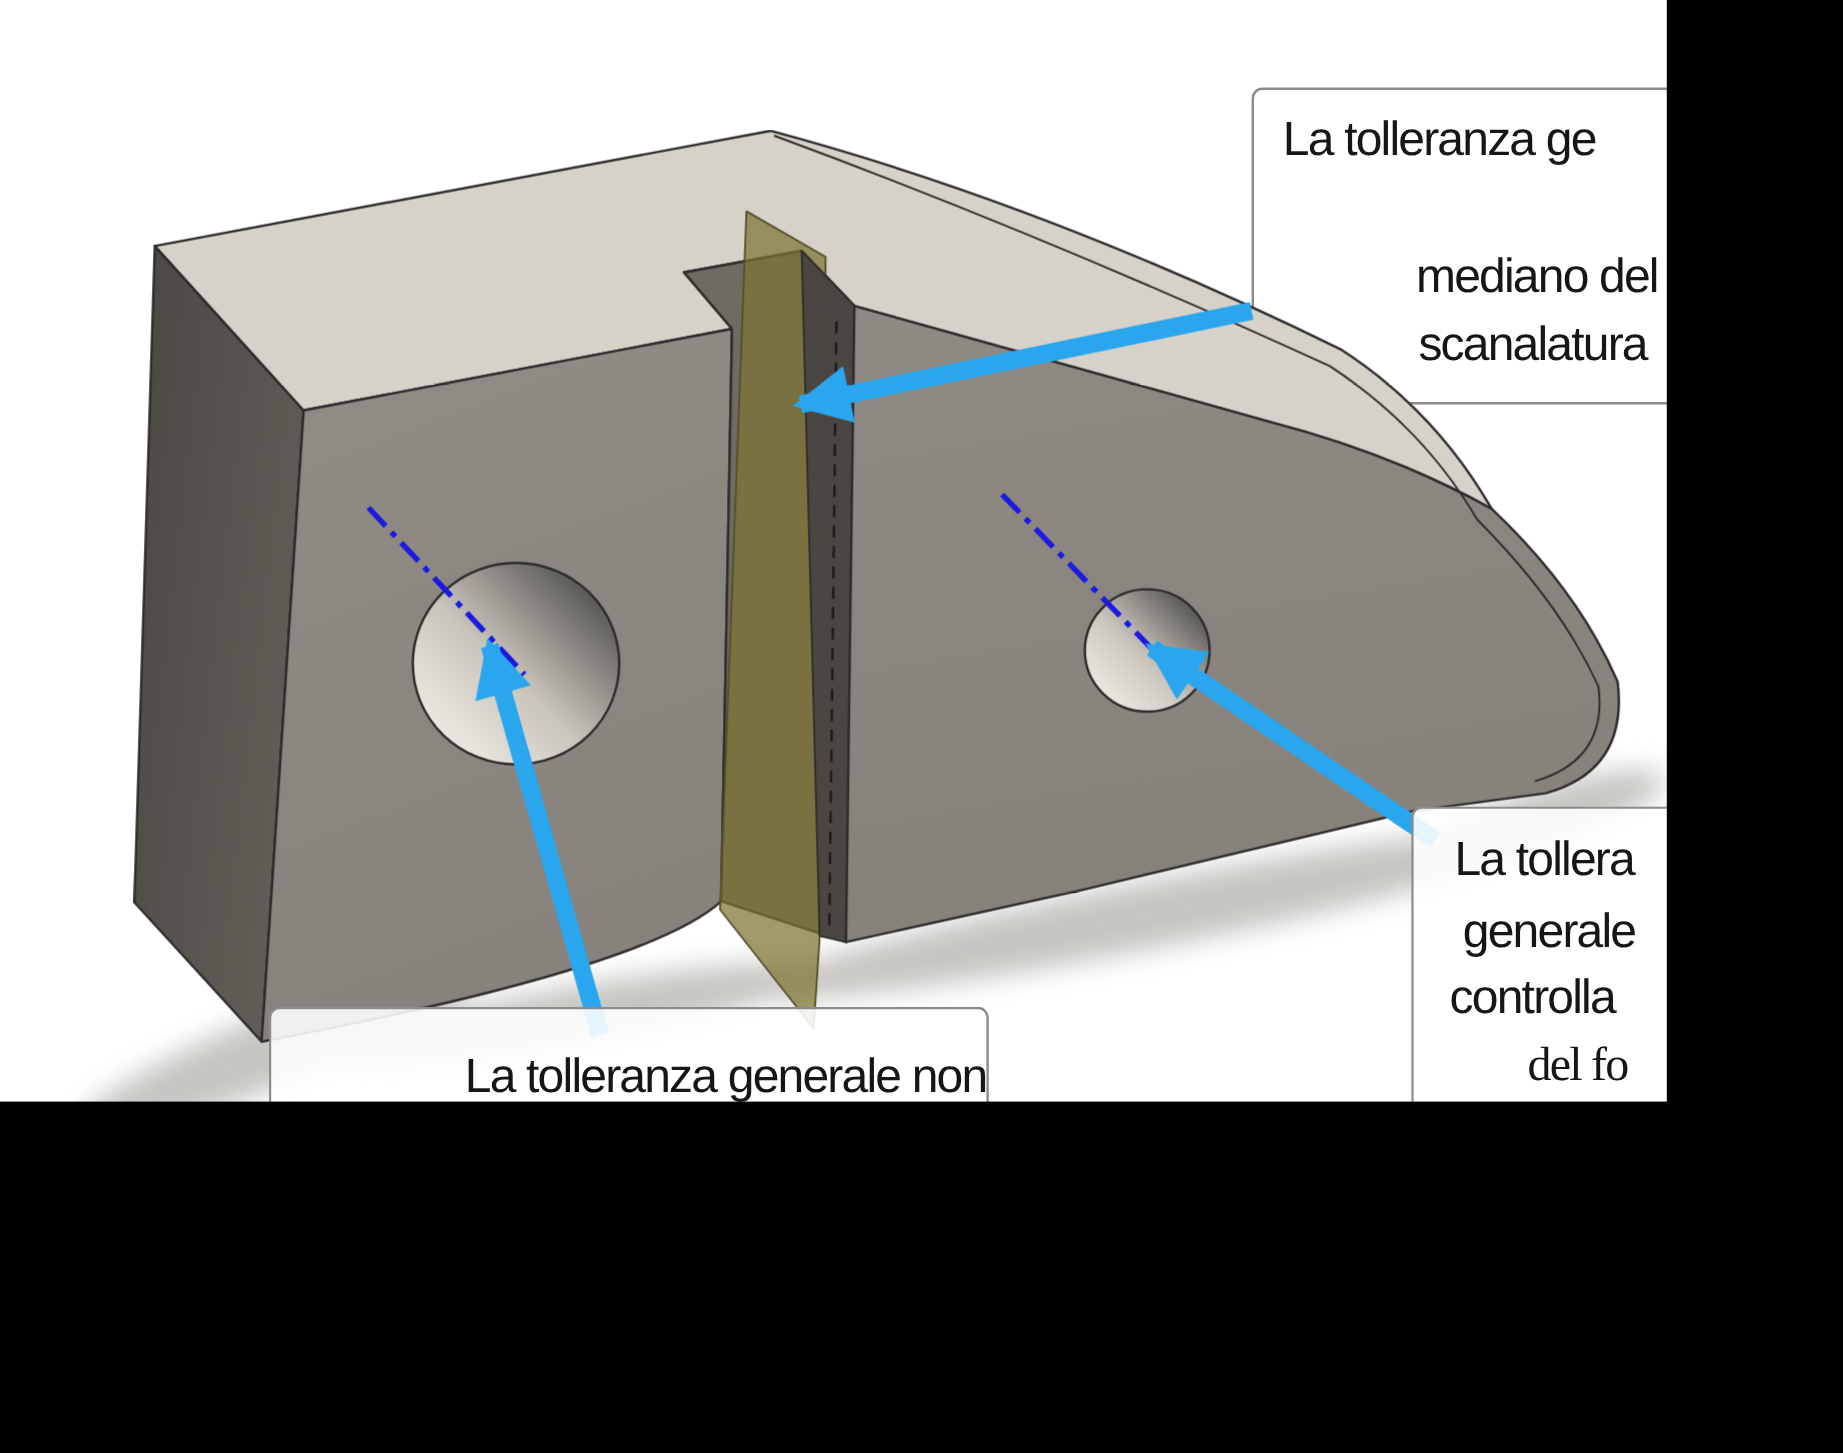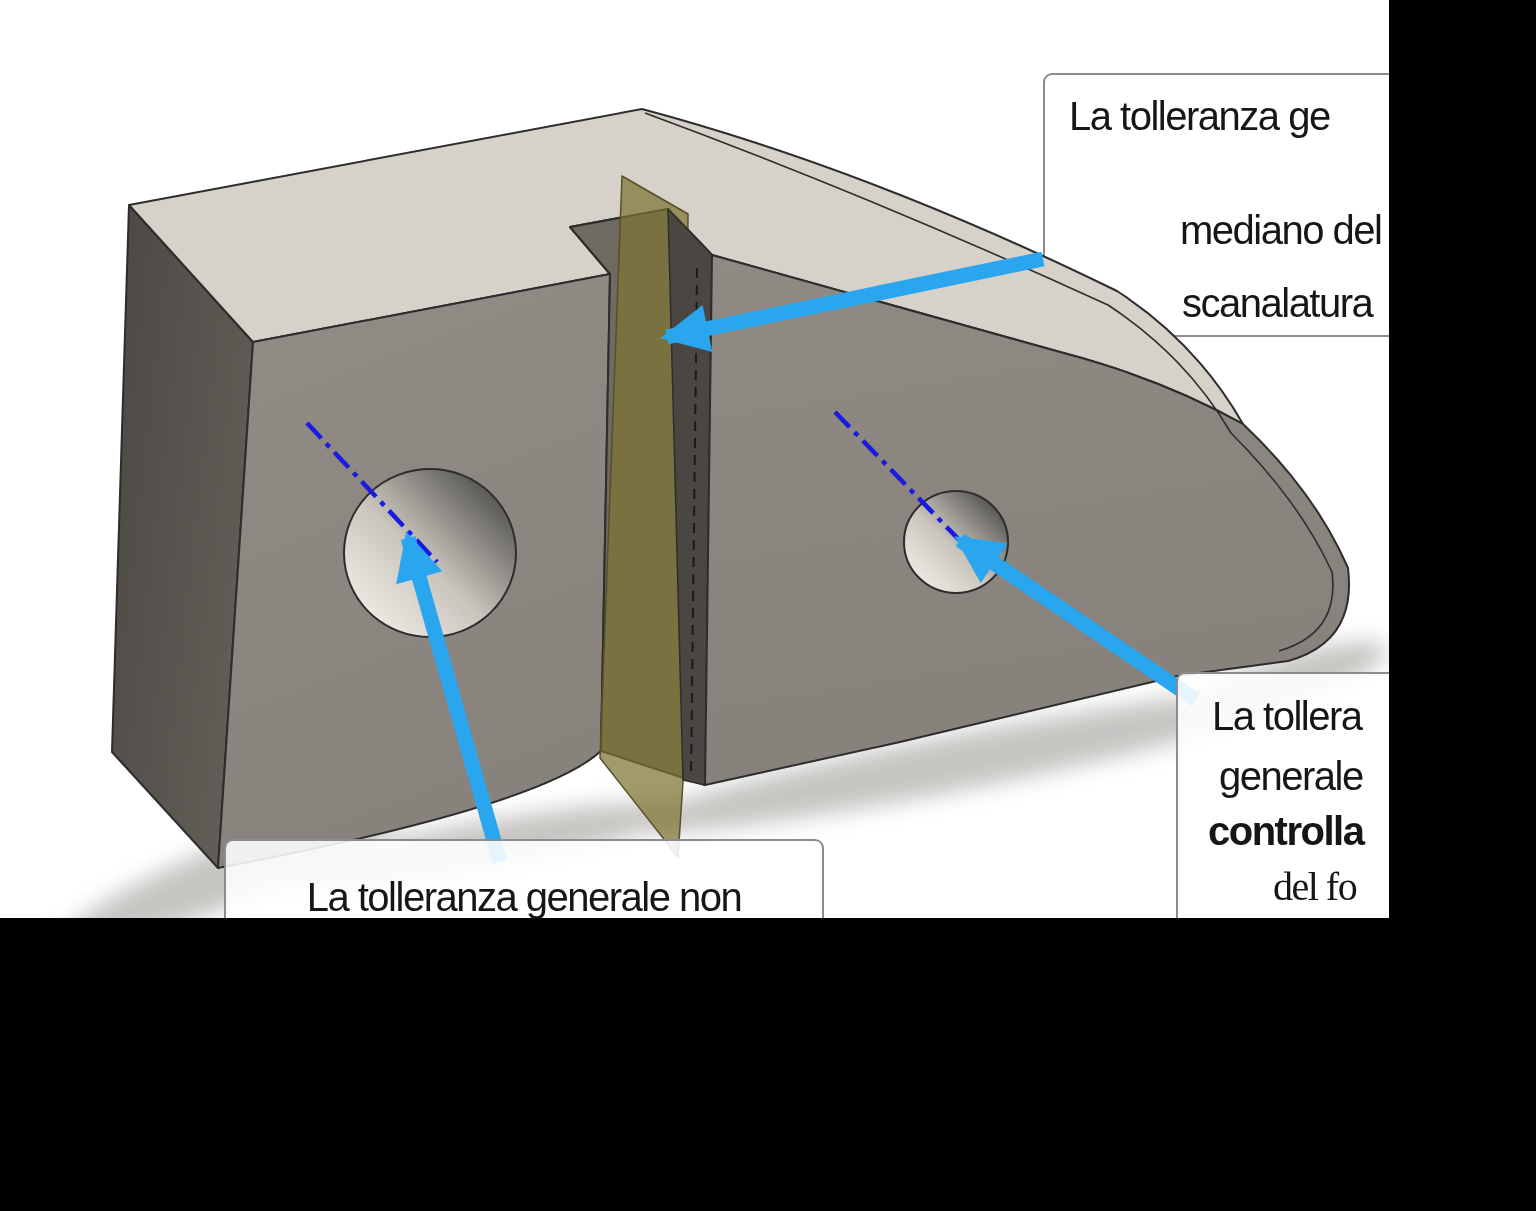--- a/index.html
+++ b/index.html
@@ -32,21 +32,21 @@
   .mask.bottom{ left:0; top:918px; width:1536px; height:293px; }
 </style>
 </head>
 <body>
 
 <div class="stage">
 
   <div class="callout under" style="left:1043px; top:73px; width:545px; height:264px;">
     <div class="line" style="left:24px; top:13px;">La tolleranza ge</div>
     <div class="line" style="left:135px; top:127px;">mediano del</div>
-    <div class="line" style="left:137px; top:200px;">scanalatura</div>
+    <div class="line" style="left:137px; top:184px;">scanalatura</div>
   </div>
 
   <svg class="cad-svg" width="1536" height="1211" viewBox="0 0 1536 1211">
     <defs>
       <filter id="soft" x="-50%" y="-50%" width="200%" height="200%">
         <feGaussianBlur stdDeviation="11"></feGaussianBlur>
       </filter>
       <linearGradient id="gradSide" x1="0" y1="0" x2="1" y2="0.55">
         <stop offset="0" stop-color="#4b4843"></stop>
         <stop offset="1" stop-color="#615d57"></stop>
@@ -113,26 +113,26 @@
     </g>
 
     <g fill="none" style="stroke:var(--arrow-blue)" stroke-width="15">
       <path d="M1043,259 L667,337" marker-end="url(#arrowHead)"></path>
       <path d="M500,862 L408,538" marker-end="url(#arrowHead)"></path>
       <path d="M1196,700 L960,540" marker-end="url(#arrowHead)"></path>
     </g>
   </svg>
 
   <div class="callout over" style="left:224px; top:839px; width:600px; height:150px;">
-    <div class="line centered" style="top:28px;">La tolleranza generale non</div>
+    <div class="line centered" style="top:28px;text-align:right;">La tolleranza generale non</div>
   </div>
 
   <div class="callout over" style="left:1176px; top:672px; width:436px; height:312px;">
     <div class="line" style="left:34px; top:14px;">La tollera</div>
     <div class="line" style="left:41px; top:74px;">generale</div>
-    <div class="line" style="left:30px; top:129px;font-weight:bold;">controlla</div>
+    <div class="line" style="left:30px; top:129px;">controlla</div>
     <div class="line" style="left:95px; top:184px;font-family:Liberation Serif, serif;">del fo</div>
   </div>
 
   <div class="mask right"></div>
   <div class="mask bottom"></div>
 
 </div>
 
 </body></html>

